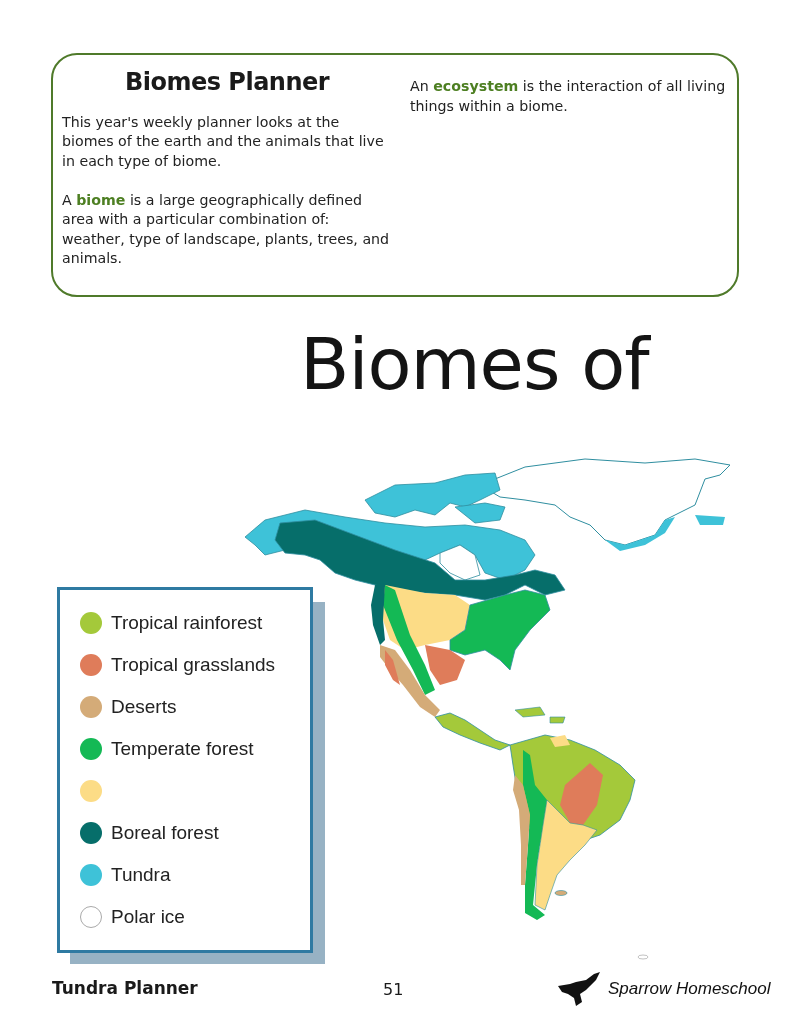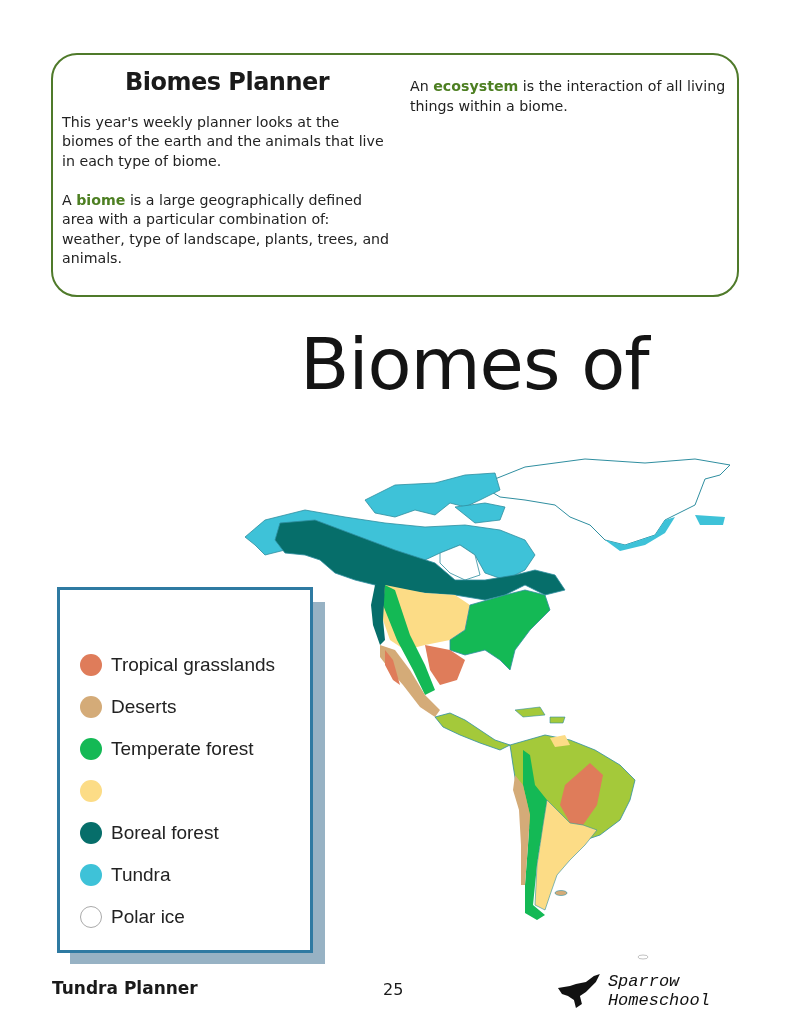--- a/index.html
+++ b/index.html
@@ -42,21 +42,21 @@
   .footer-left {
     position: absolute; left: 52px; top: 978px;
     font-family: "DejaVu Sans", sans-serif; font-size: 17px; font-weight: bold; color: #1a1a1a;
   }
   .footer-page {
     position: absolute; left: 383px; top: 980px;
     font-family: "DejaVu Sans", sans-serif; font-size: 16px; color: #1a1a1a;
   }
   .footer-brand { position: absolute; left: 556px; top: 972px; display: flex; align-items: center; }
   .footer-brand-text {
-    font-family: Liberation Mono, monospace; font-style: italic; font-size: 17px; color: #111; margin-left: 4px;
+    font-family: Liberation Sans, sans-serif; font-style: italic; font-size: 17px; color: #111; margin-left: 4px;
   }
 </style>
 </head>
 <body>
 
 <div class="info-box">
   <div class="info-col left">
     <div class="info-title">Biomes Planner</div>
     <p>This year's weekly planner looks at the biomes of the earth and the animals that live in each type of biome.</p>
     <p><span>A </span><span class="kw">biome</span><span> is a large geographically defined area with a particular combination of: weather, type of landscape, plants, trees, and animals.</span></p>
@@ -112,20 +112,24 @@
   <path d="M290 330 L298 340 L305 370 L303 400 L300 440 L296 440 L296 400 L294 365 L288 345 Z" fill="#d4ab78"></path>
 
   <path d="M322 355 L345 378 L358 380 L372 385 L360 400 L345 415 L332 430 L325 450 L320 465 L310 460 L312 420 L318 380 Z" fill="#fcdc86" stroke="#2f8ea0" stroke-width="0.6"></path>
 
   <ellipse cx="336" cy="448" rx="6" ry="2.5" fill="#d4ab78" stroke="#2f8ea0" stroke-width="0.6"></ellipse>
   <ellipse cx="418" cy="512" rx="5" ry="2" fill="none" stroke="#999" stroke-width="0.6"></ellipse>
 </svg>
 
 <div class="legend-shadow"></div>
 <div class="legend">
+  <div class="legend-item" style="top:20px">
+    <span class="legend-dot" style="background:#a4c93a"></span>
+    <span class="legend-label">Tropical rainforest</span>
+  </div>
   <div class="legend-item" style="top:62px">
     <span class="legend-dot" style="background:#df7c5a"></span>
     <span class="legend-label">Tropical grasslands</span>
   </div>
   <div class="legend-item" style="top:104px">
     <span class="legend-dot" style="background:#d4ab78"></span>
     <span class="legend-label">Deserts</span>
   </div>
   <div class="legend-item" style="top:146px">
     <span class="legend-dot" style="background:#14b955"></span>
@@ -142,19 +146,19 @@
     <span class="legend-dot" style="background:#3ec2d8"></span>
     <span class="legend-label">Tundra</span>
   </div>
   <div class="legend-item" style="top:314px">
     <span class="legend-dot" style="background:#ffffff;border:1.5px solid #aaa"></span>
     <span class="legend-label">Polar ice</span>
   </div>
 </div>
 
 <div class="footer-left">Tundra Planner</div>
-<div class="footer-page">25</div>
+<div class="footer-page">51</div>
 <div class="footer-brand">
   <svg width="48" height="34" viewBox="0 0 48 34">
     <path d="M2 14 L14 12 L20 10 L30 8 L38 2 L44 0 L40 8 L34 14 L30 18 L24 22 L26 30 L20 34 L18 26 L12 22 L6 20 Z" fill="#111"></path>
   </svg>
   <span class="footer-brand-text">Sparrow Homeschool</span>
 </div>
 
 </body></html>

